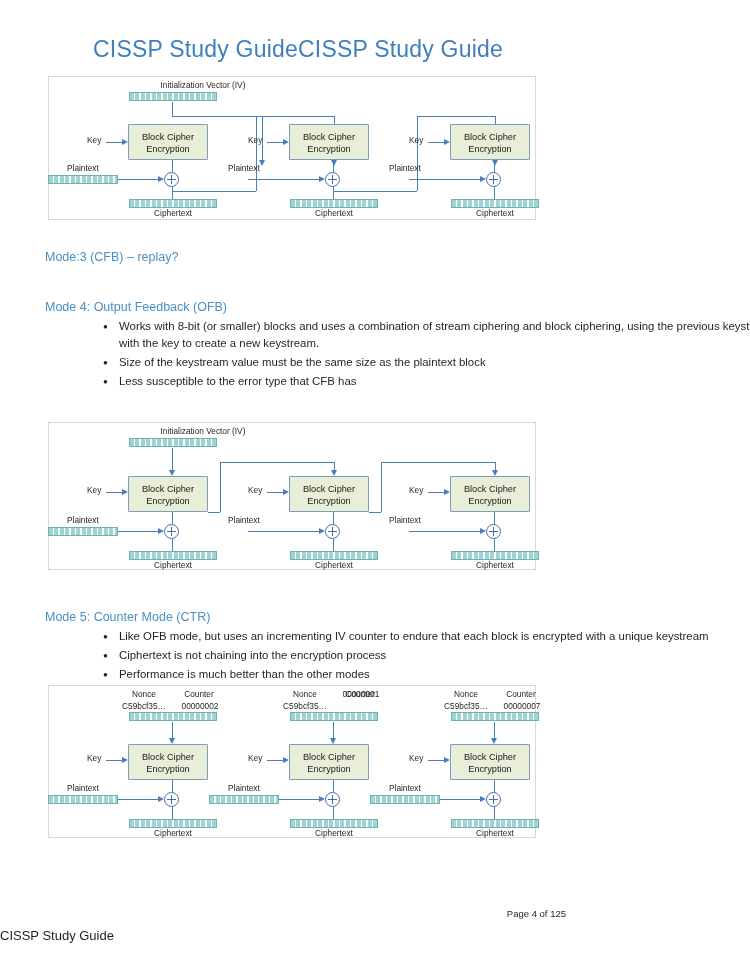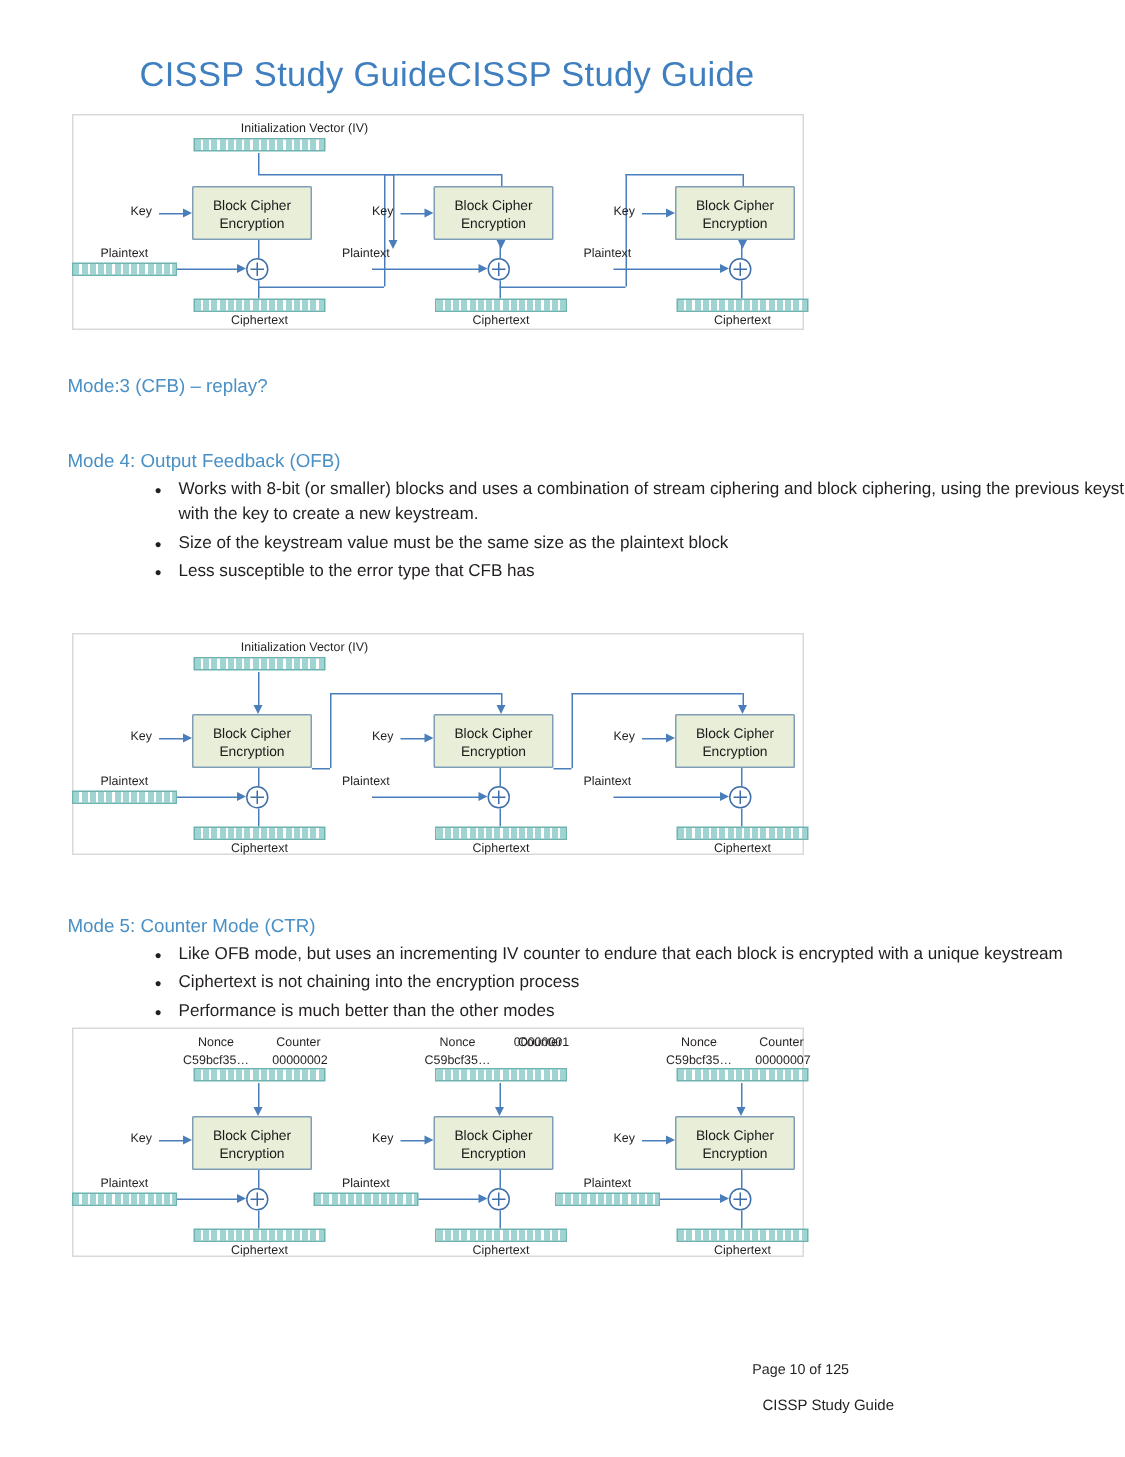--- a/index.html
+++ b/index.html
@@ -155,22 +155,22 @@
     position: absolute;
     right: 30px;
     bottom: 52px;
     font-size: 9.5px;
     color: #231f20;
   }
   .footer-center {
     position: absolute;
     left: 0; right: 0;
     bottom: 28px;
-    text-align: right;
-    font-size: 10px;
+    text-align: left;
+    font-size: 13px;
     color: #231f20;
   }
 </style>
 </head>
 <body>
 
 <div class="page">
 
   <h1 class="doc-title">CISSP Study GuideCISSP Study Guide</h1>
 
@@ -396,16 +396,16 @@
     <div class="bits" style="left:322px; top:110px; width:70px;"></div>
     <div class="ln h" style="left:392px; top:114px; width:42px;"></div>
     <div class="arrow right" style="left:432px; top:110.5px;"></div>
     <div class="xor" style="left:438px; top:107px;"></div>
     <div class="ln v" style="left:446px; top:95px; height:12px;"></div>
     <div class="ln v" style="left:446px; top:122px; height:12px;"></div>
     <div class="bits" style="left:403px; top:134px; width:88px;"></div>
     <div class="lbl center" style="left:407px; top:143px; width:80px;">Ciphertext</div>
   </div>
 
-  <div class="footer-page">Page 10 of 125</div>
+  <div class="footer-page">Page 4 of 125</div>
   <div class="footer-center">CISSP Study Guide</div>
 
 </div>
 
 </body></html>

